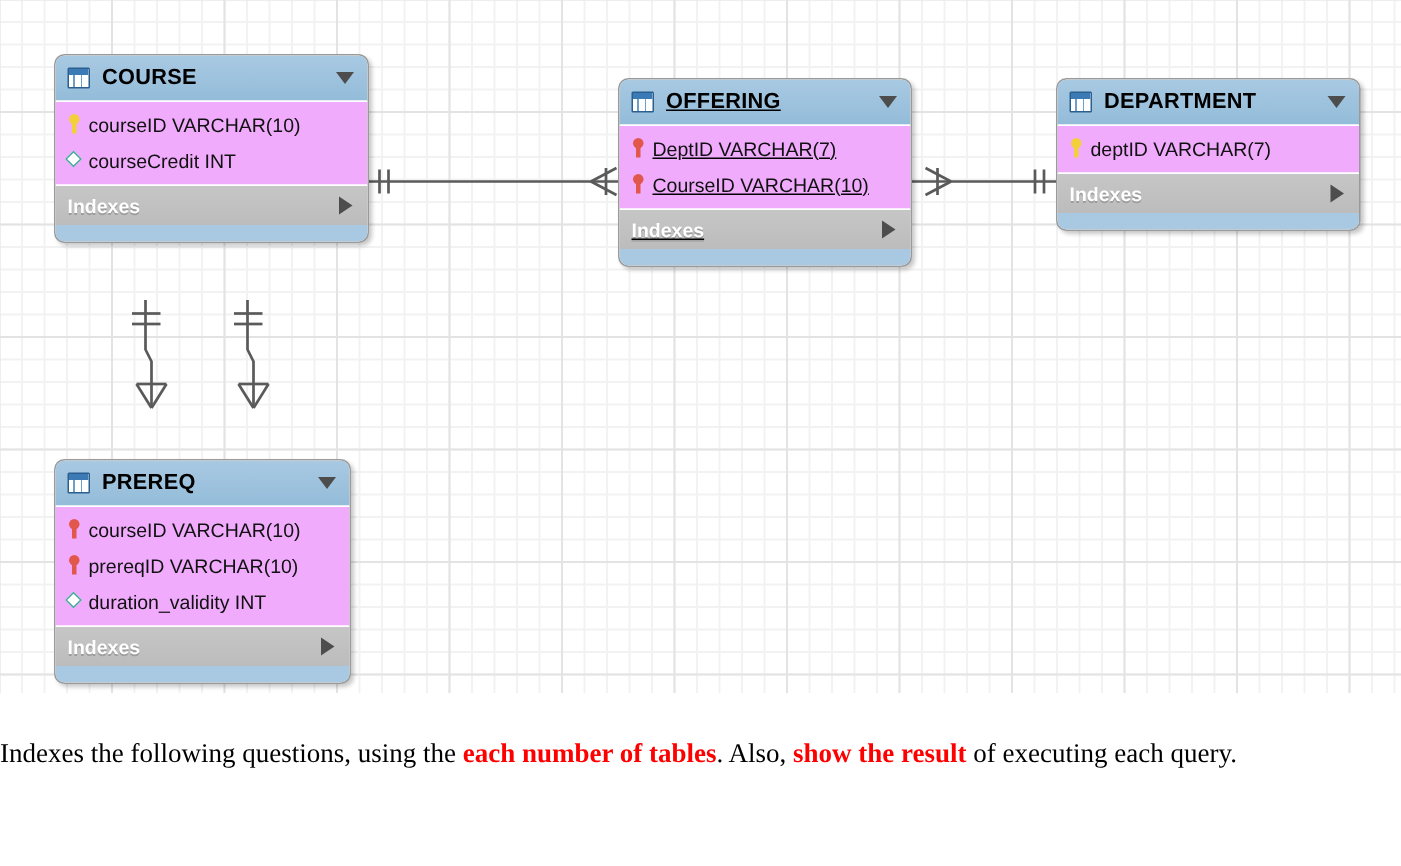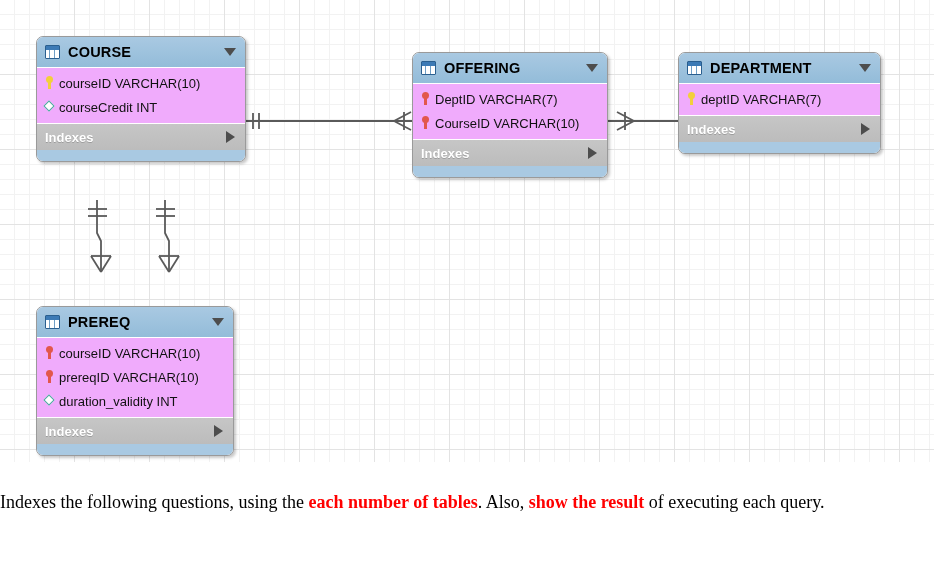--- a/index.html
+++ b/index.html
@@ -275,21 +275,21 @@
         <span class="col-label">courseCredit INT</span>
       </div>
     </div>
     <div class="entity-indexes">
       <span class="idx-label">Indexes</span>
       <span class="idx-caret"></span>
     </div>
     <div class="entity-foot"></div>
   </div>
 
-  <div class="entity" id="ent-offering" style="left:412px; top:52px; width:196px;">
+  <div class="entity" id="ent-offering" style="left:412px; top:52px; width:196px;text-decoration:underline;">
     <div class="entity-header">
       <span class="tbl-icon"></span>
       <span class="entity-title">OFFERING</span>
       <span class="hdr-caret"></span>
     </div>
     <div class="entity-cols">
       <div class="col-row">
         <span class="ico fk"></span>
         <span class="col-label">DeptID VARCHAR(7)</span>
       </div>
@@ -298,21 +298,21 @@
         <span class="col-label">CourseID VARCHAR(10)</span>
       </div>
     </div>
     <div class="entity-indexes">
       <span class="idx-label">Indexes</span>
       <span class="idx-caret"></span>
     </div>
     <div class="entity-foot"></div>
   </div>
 
-  <div class="entity" id="ent-department" style="left:678px; top:52px; width:203px;">
+  <div class="entity" id="ent-department" style="left:704px; top:52px; width:203px;">
     <div class="entity-header">
       <span class="tbl-icon"></span>
       <span class="entity-title">DEPARTMENT</span>
       <span class="hdr-caret"></span>
     </div>
     <div class="entity-cols">
       <div class="col-row">
         <span class="ico pk"></span>
         <span class="col-label">deptID VARCHAR(7)</span>
       </div>

